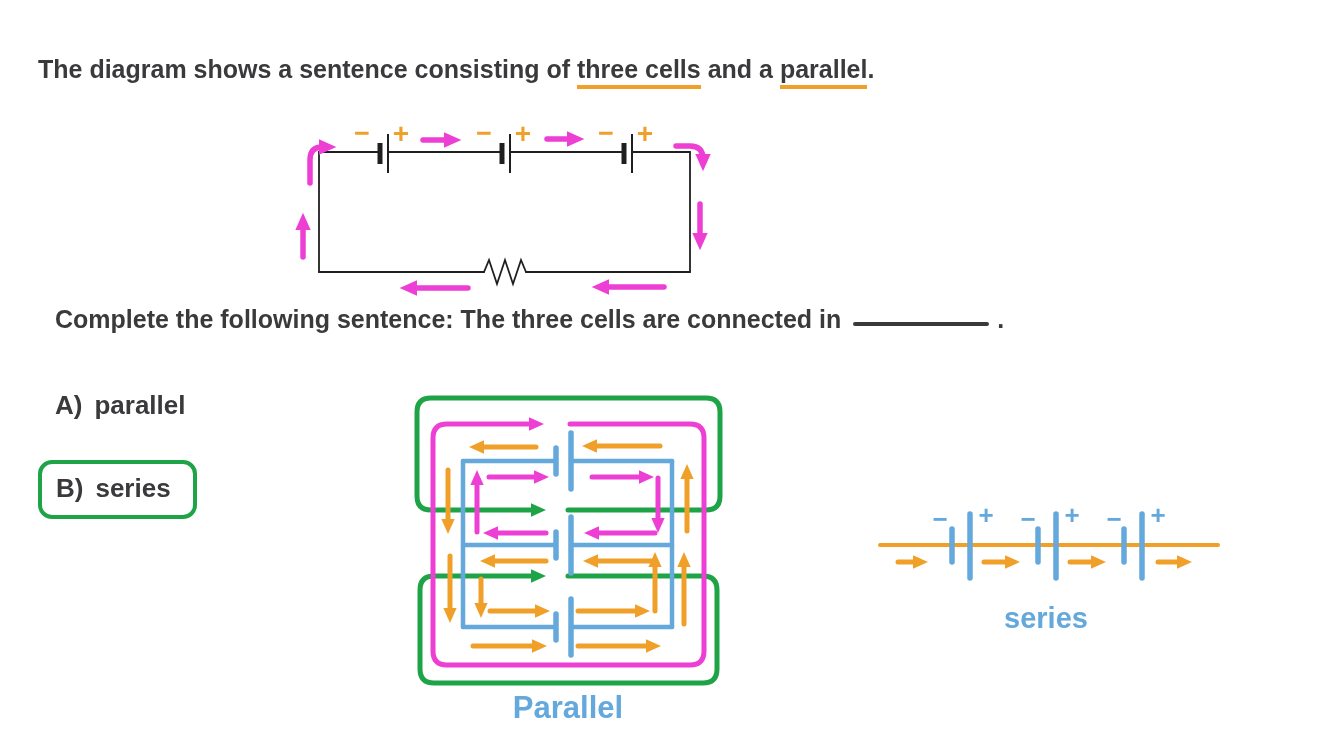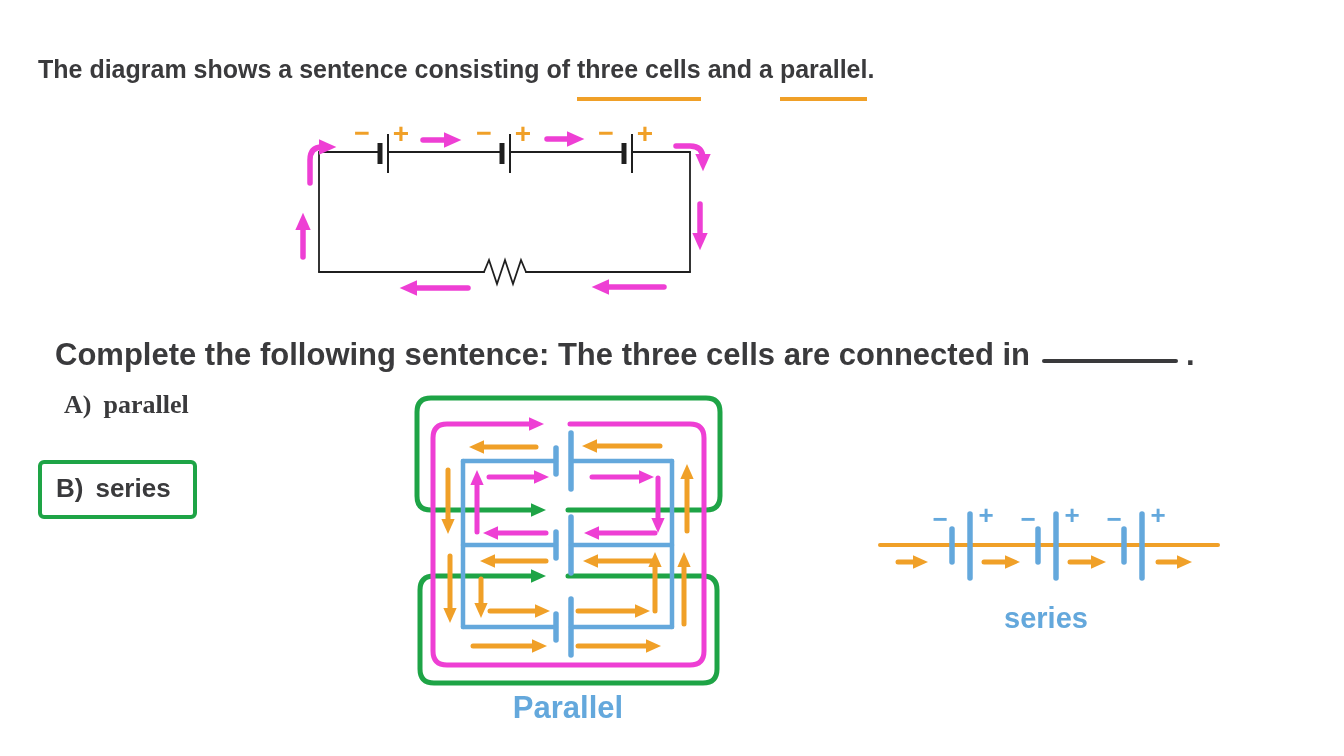--- a/index.html
+++ b/index.html
@@ -1,26 +1,26 @@
 <!DOCTYPE html>
 <html><head>
 <meta charset="utf-8">
 <style>
   html,body{margin:0;padding:0;background:#fff;}
   .stage{position:relative;width:1344px;height:756px;background:#ffffff;overflow:hidden;
          font-family:"Liberation Sans",sans-serif;color:#3a3a3c;}
   .qline{position:absolute;font-weight:bold;white-space:nowrap;}
   .qline1{left:38px;top:55px;font-size:25px;}
-  .qline2{left:55px;top:305px;font-size:31px;margin-top:32px;}
-  .uline{border-bottom:4px solid #f0a028;padding-bottom:14px;}
+  .qline2{left:55px;top:305px;font-size:25px;}
+  .uline{border-bottom:4px solid #f0a028;padding-bottom:2px;}
   .blank{display:inline-block;width:136px;height:4px;background:#3a3a3c;border-radius:2px;
          margin:0 8px 2px 12px;}
   .option{position:absolute;font-weight:bold;font-size:26px;white-space:nowrap;}
-  .optA{left:64px;top:390px;font-family:Liberation Serif, serif;}
-  .optB{left:38px;top:460px;border:4px solid #1ea446;border-radius:6px;padding:9px 22px 11px 14px;}
+  .optA{left:55px;top:390px;}
+  .optB{left:38px;top:460px;border:4px solid #1ea446;border-radius:14px;padding:9px 22px 11px 14px;}
   .optletter{margin-right:12px;}
   .diaglabel{position:absolute;font-weight:bold;text-align:center;color:#64a8dc;}
   .plabel{left:488px;top:690px;width:160px;font-size:31px;}
   .slabel{left:983px;top:602px;width:126px;font-size:29px;}
   svg{position:absolute;overflow:visible;}
   .svg-circuit{left:278px;top:113px;}
   .svg-parallel{left:398px;top:388px;}
   .svg-series{left:868px;top:493px;}
   text{font-family:"Liberation Sans",sans-serif;font-weight:bold;}
 </style>

